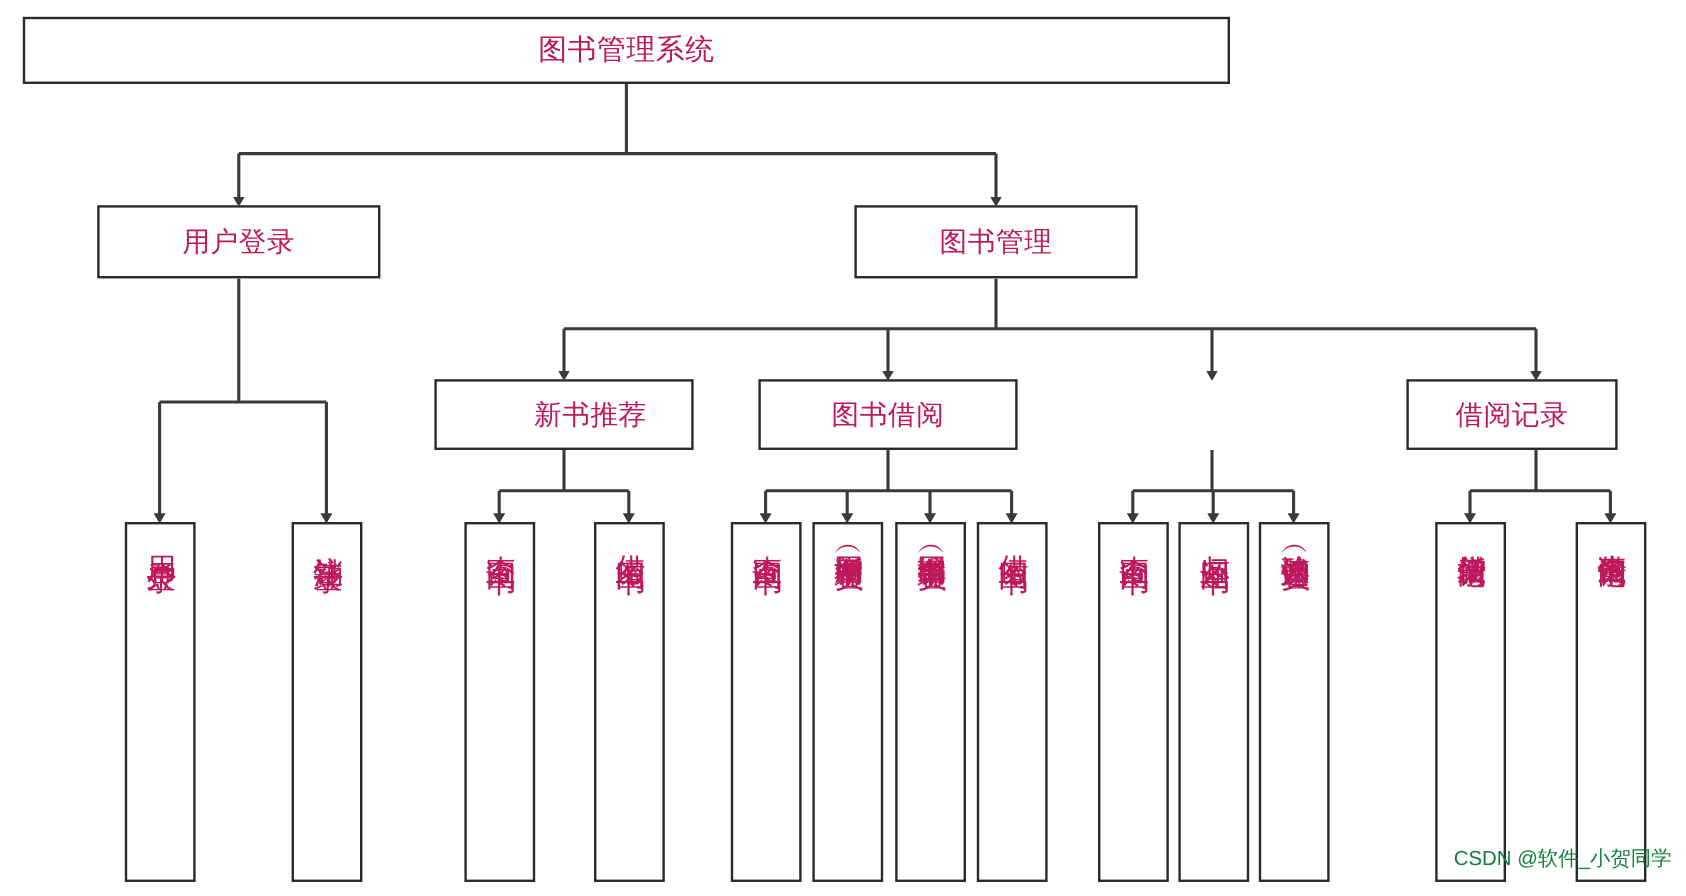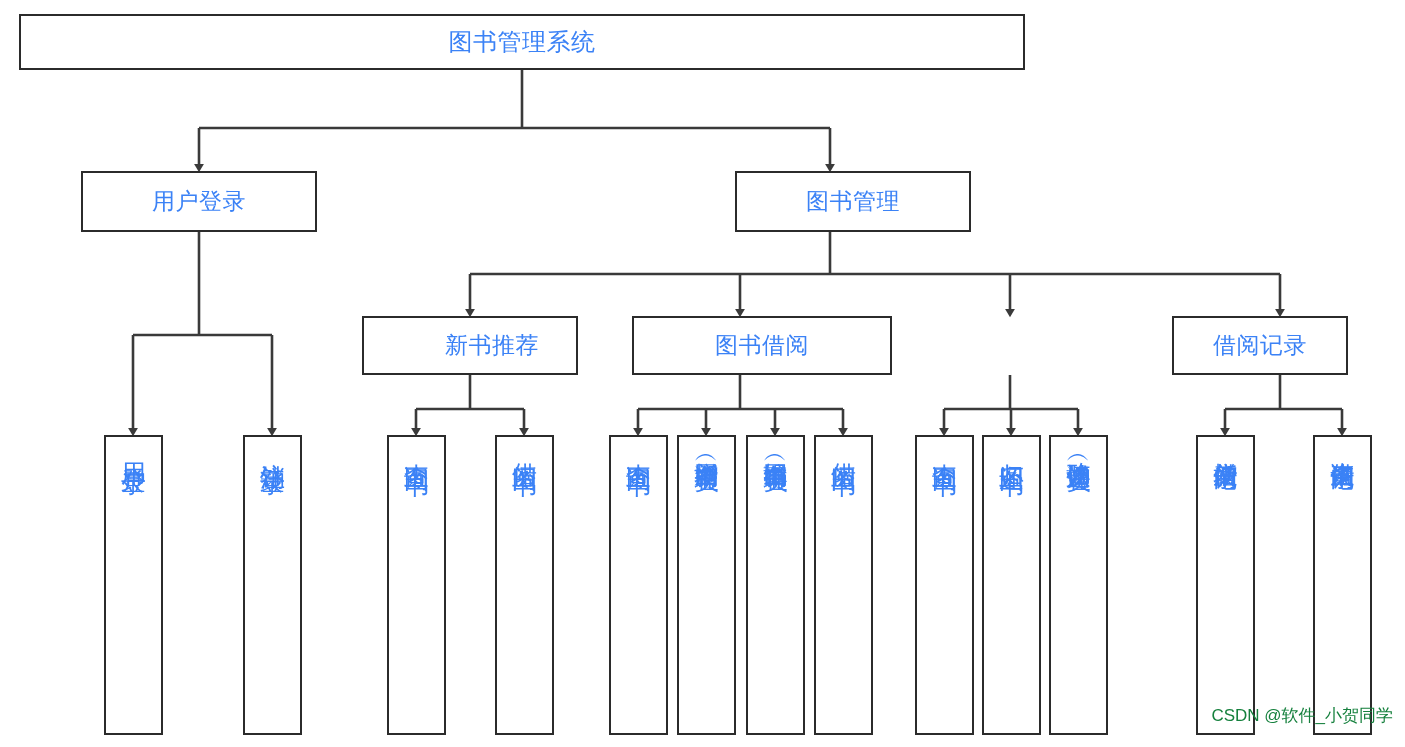--- a/index.html
+++ b/index.html
@@ -27,21 +27,21 @@
     pointer-events: none;
   }
   .node {
     position: absolute;
     box-sizing: border-box;
     background: #ffffff;
     border: 2px solid #2b2b2b;
     display: flex;
     align-items: center;
     justify-content: center;
-    color: #3b82f6;
+    color: #be185d;
     z-index: 2;
   }
   .node-label {
     display: block;
     text-align: center;
     line-height: 1.12;
     letter-spacing: 0.5px;
     white-space: nowrap;
   }
   
@@ -135,28 +135,28 @@
     </g>
   </svg>
 
   <div class="node horiz root" style="left:19px; top:14px; width:1006px; height:56px;">
     <span class="node-label">图书管理系统</span>
   </div>
 
   <div class="node horiz" style="left:81px; top:171px; width:236px; height:61px;">
     <span class="node-label">用户登录</span>
   </div>
-  <div class="node horiz" style="left:735px; top:171px; width:236px; height:61px;">
+  <div class="node horiz" style="left:712px; top:171px; width:236px; height:61px;">
     <span class="node-label">图书管理</span>
   </div>
 
   <div class="node horiz" style="left:362px; top:316px; width:216px; height:59px;padding-left:44px;">
     <span class="node-label">新书推荐</span>
   </div>
-  <div class="node horiz" style="left:632px; top:316px; width:260px; height:59px;">
+  <div class="node horiz" style="left:632px; top:316px; width:216px; height:59px;">
     <span class="node-label">图书借阅</span>
   </div>
   <div class="node horiz" style="left:1172px; top:316px; width:176px; height:59px;">
     <span class="node-label">借阅记录</span>
   </div>
 
   <div class="node vert" style="left:104px; top:435px; width:59px; height:300px;">
     <span class="node-label">用户登录</span>
   </div>
   <div class="node vert" style="left:243px; top:435px; width:59px; height:300px;">

